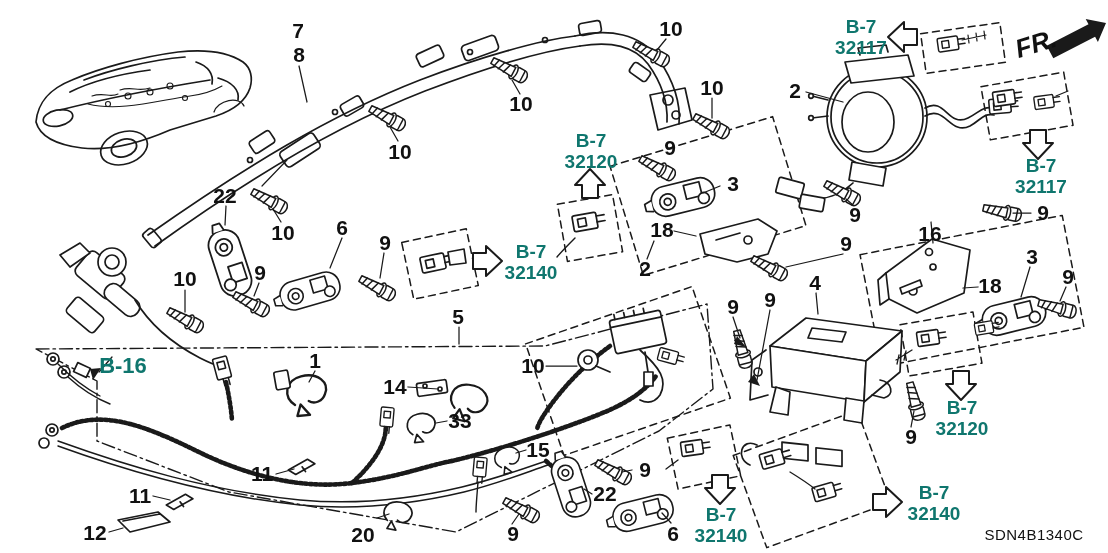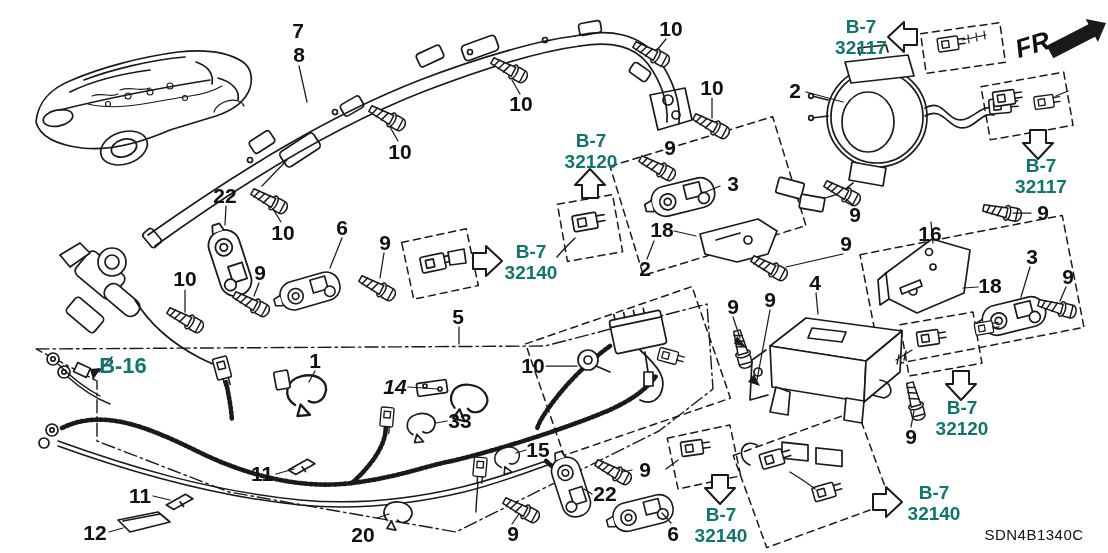--- a/index.html
+++ b/index.html
@@ -329,21 +329,21 @@
         <div class="callout" style="left: 1032px; top: 257px;">3</div>
         <div class="callout" style="left: 1068px; top: 277px;">9</div>
         <div class="callout" style="left: 990px; top: 286px;">18</div>
         <div class="callout" style="left: 815px; top: 283px;">4</div>
         <div class="callout" style="left: 225px; top: 196px;">22</div>
         <div class="callout" style="left: 260px; top: 273px;">9</div>
         <div class="callout" style="left: 342px; top: 228px;">6</div>
         <div class="callout" style="left: 385px; top: 243px;">9</div>
         <div class="callout" style="left: 458px; top: 317px;">5</div>
         <div class="callout" style="left: 315px; top: 361px;">1</div>
-        <div class="callout" style="left: 395px; top: 387px; font-style: italic;">14</div>
+        <div class="callout" style="left: 395px; top: 387px;">14</div>
         <div class="callout" style="left: 533px; top: 366px;">10</div>
         <div class="callout" style="left: 460px; top: 421px;">33</div>
         <div class="callout" style="left: 538px; top: 450px;">15</div>
         <div class="callout" style="left: 733px; top: 307px;">9</div>
         <div class="callout" style="left: 770px; top: 300px;">9</div>
         <div class="callout" style="left: 262px; top: 474px;">11</div>
         <div class="callout" style="left: 140px; top: 496px;">11</div>
         <div class="callout" style="left: 95px; top: 533px;">12</div>
         <div class="callout" style="left: 363px; top: 519px; margin-top: 16px;">20</div>
         <div class="callout" style="left: 645px; top: 470px;">9</div>

